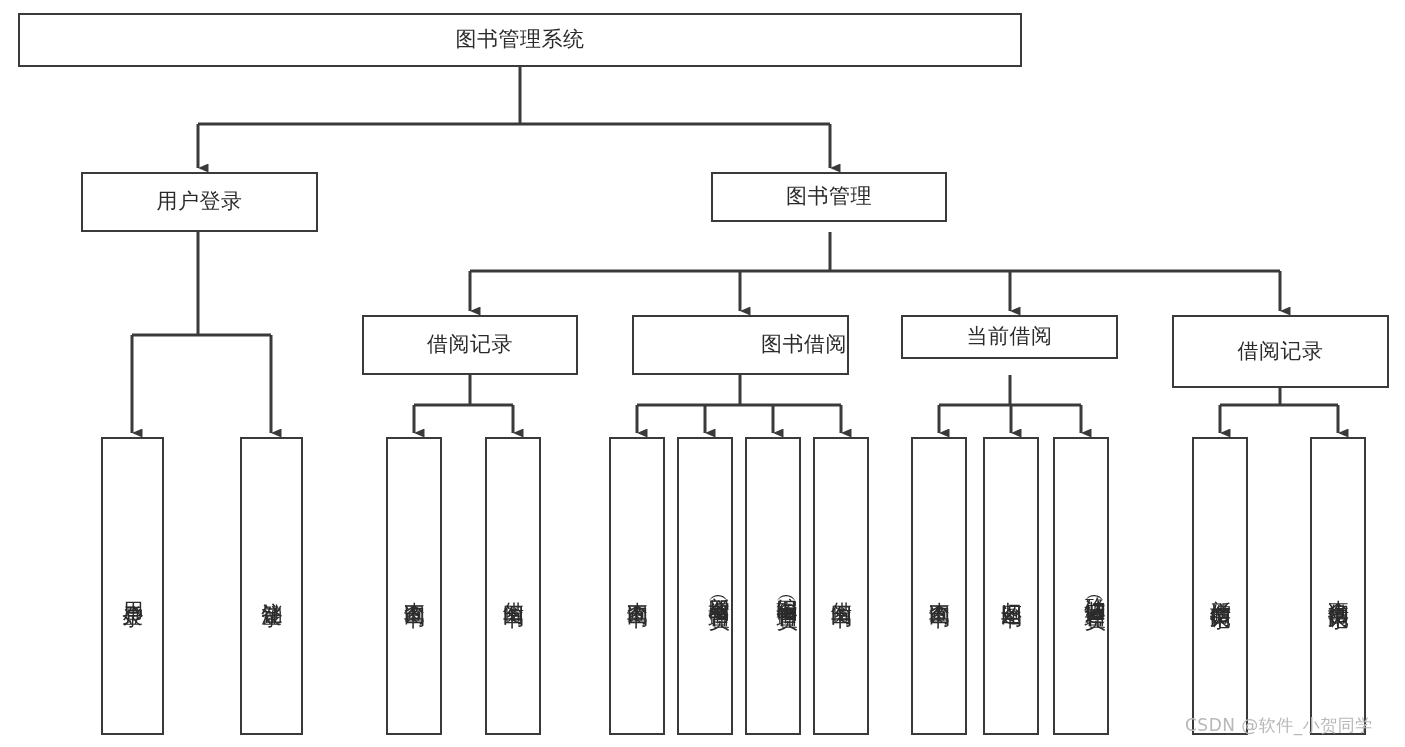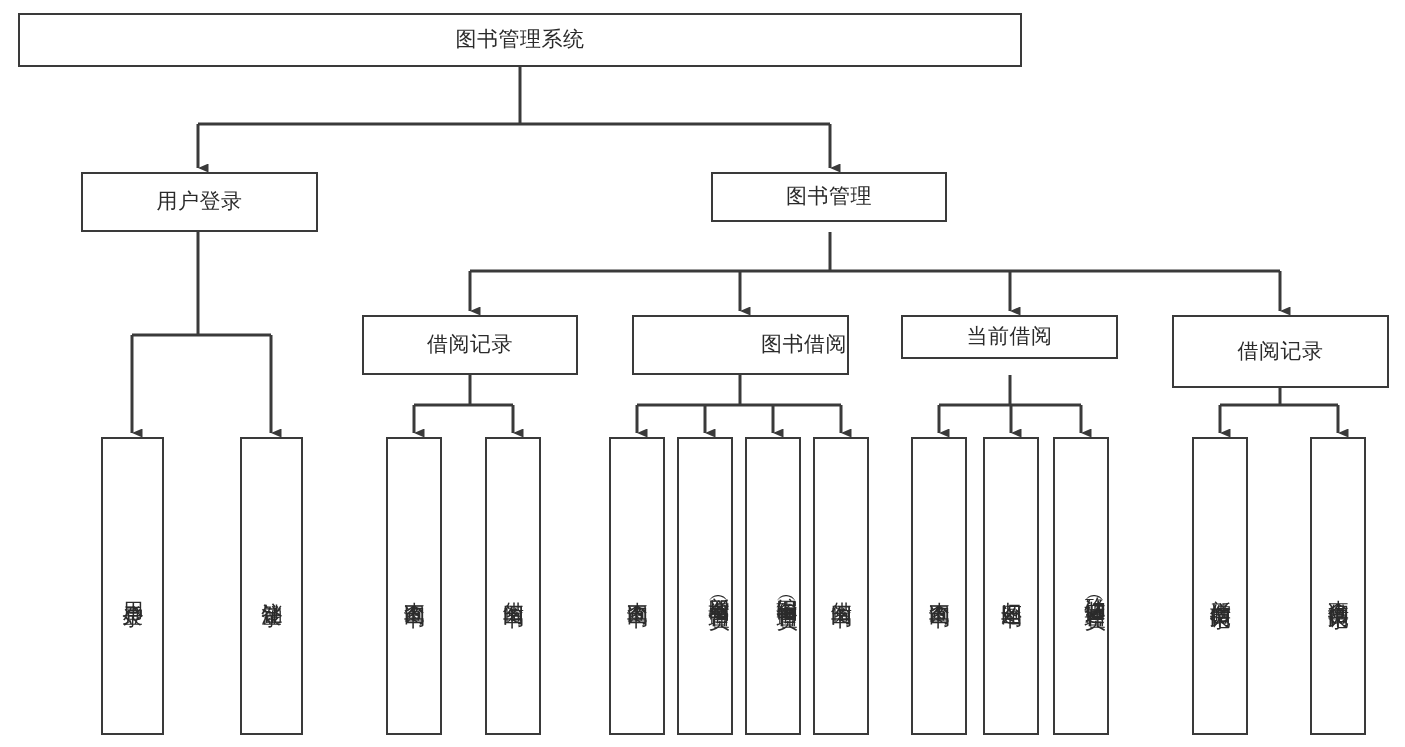--- a/index.html
+++ b/index.html
@@ -191,14 +191,15 @@
         <span>确认归还（管理员）</span>
       </div>
       <div class="node node-v centered" style="left: 1192px; top: 437px; width: 56px; height: 298px;">
         <span>新增借阅记录</span>
       </div>
       <div class="node node-v centered" style="left: 1310px; top: 437px; width: 56px; height: 298px;">
         <span>查询借阅记录</span>
       </div>
     </div>
 
+  <div class="watermark">CSDN @软件_小贺同学</div>
 
 </div>
 
 </body></html>

